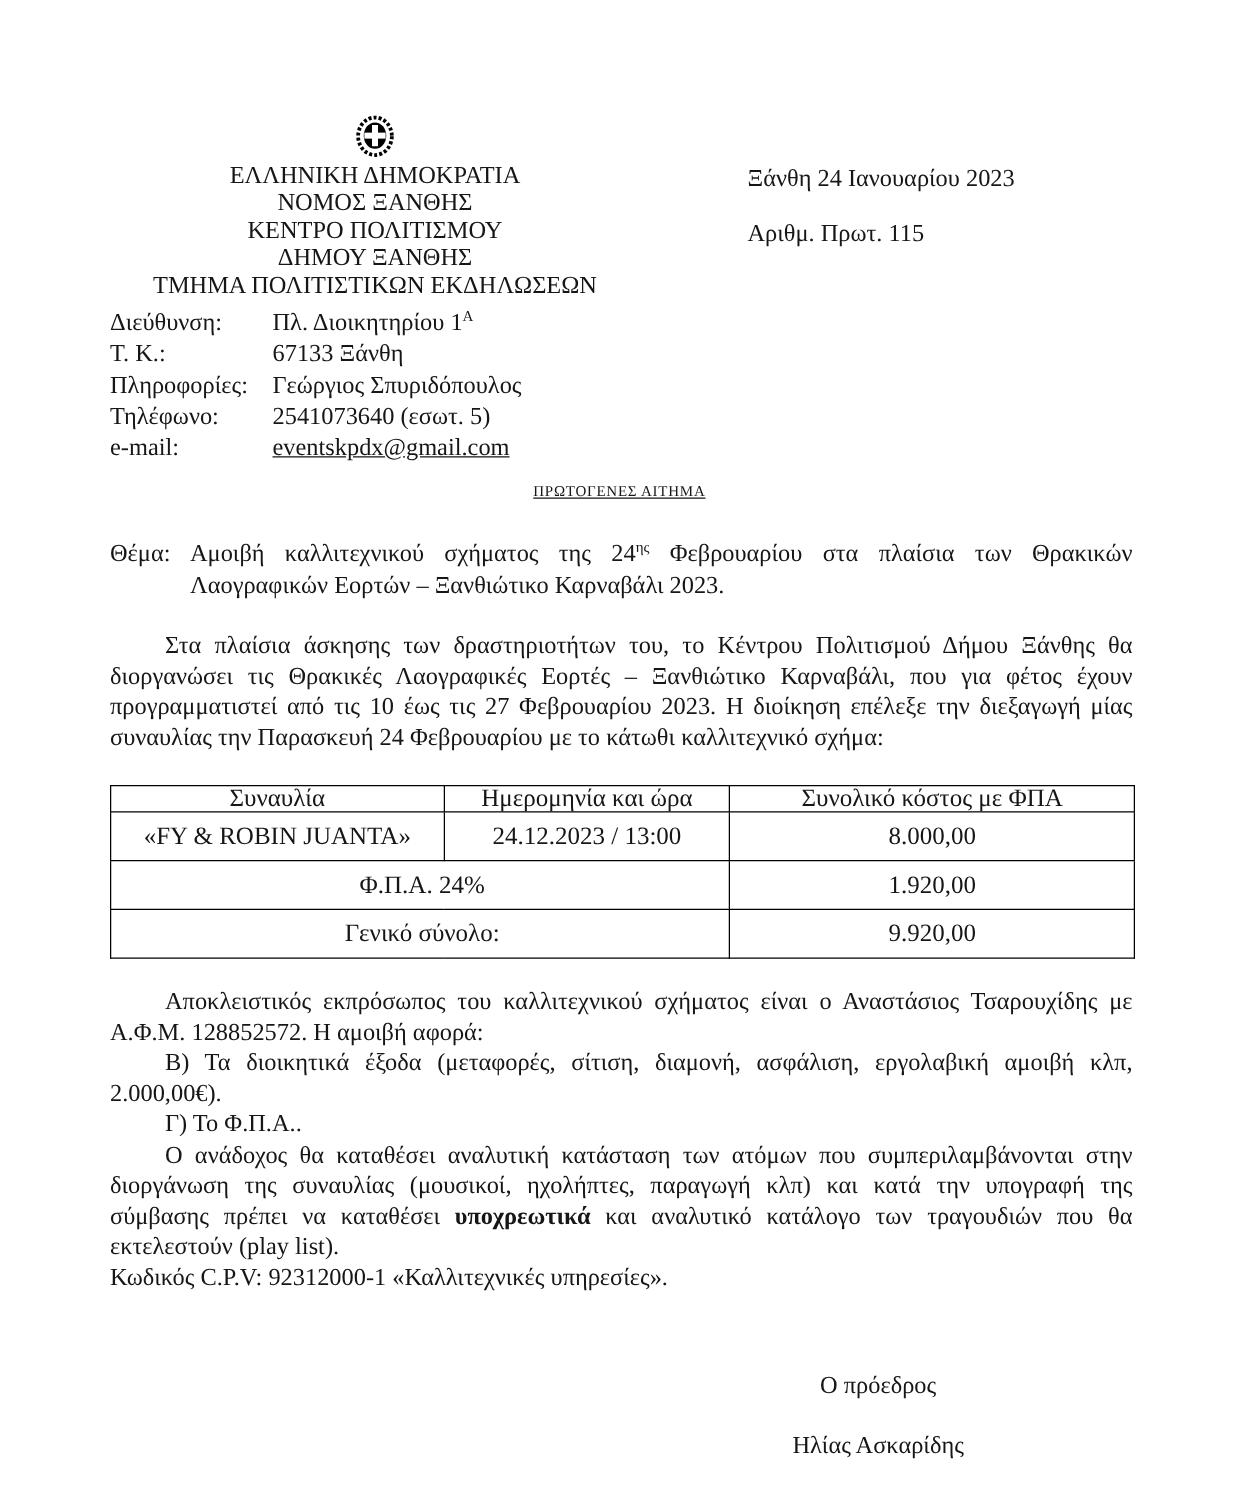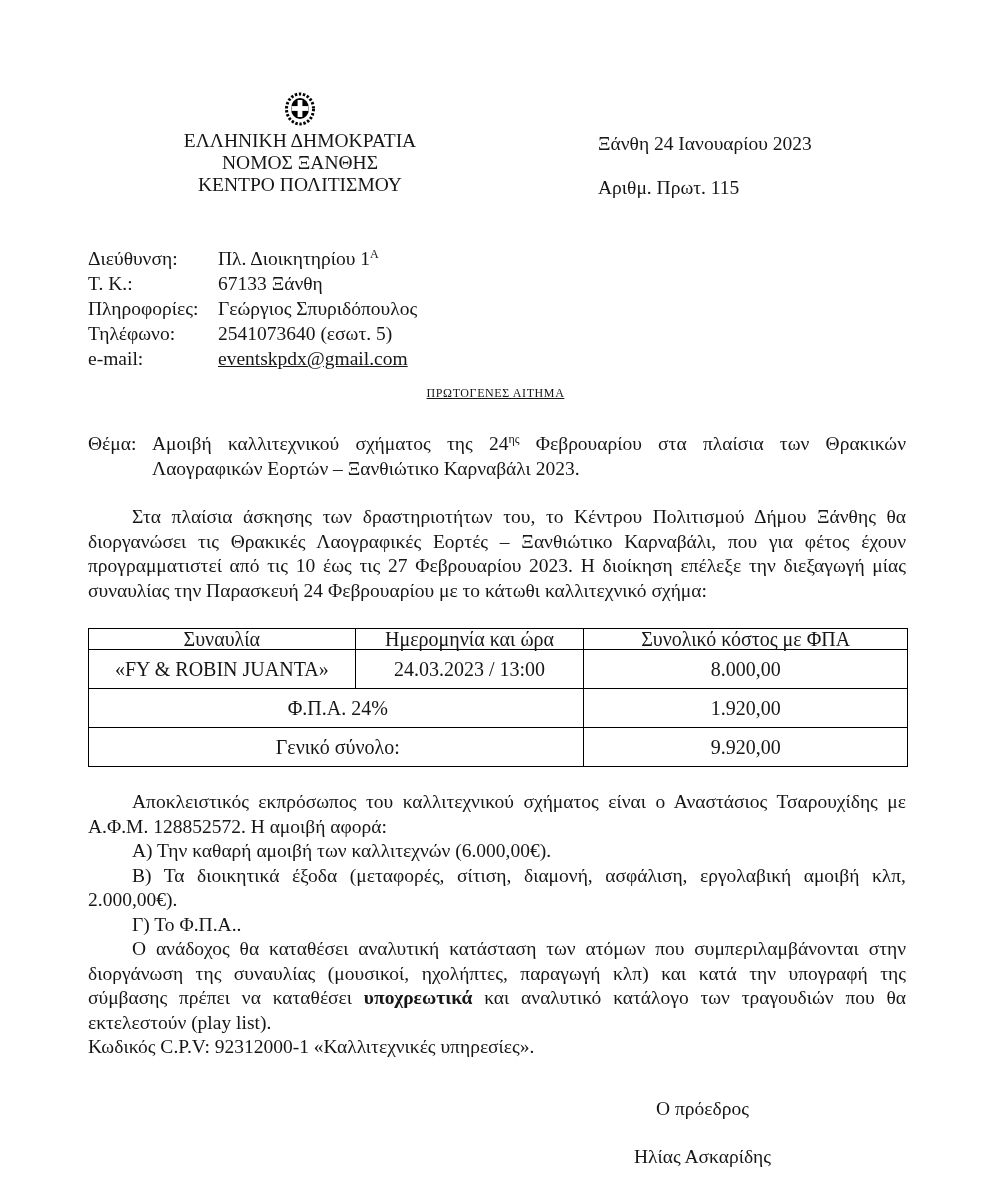--- a/index.html
+++ b/index.html
@@ -127,20 +127,22 @@
       <svg width="40" height="38" viewBox="0 0 40 38" aria-hidden="true">
         <ellipse cx="20" cy="19" rx="13.5" ry="15" fill="none" stroke="#000" stroke-width="3" stroke-dasharray="2.4 1.7"></ellipse>
         <ellipse cx="20" cy="18.5" rx="9" ry="10.5" fill="#000"></ellipse>
         <rect x="17.6" y="10" width="4.8" height="17" fill="#fff"></rect>
         <rect x="11.5" y="16.1" width="17" height="4.8" fill="#fff"></rect>
       </svg>
     </div>
     <div>ΕΛΛΗΝΙΚΗ ΔΗΜΟΚΡΑΤΙΑ</div>
     <div>ΝΟΜΟΣ ΞΑΝΘΗΣ</div>
     <div>ΚΕΝΤΡΟ ΠΟΛΙΤΙΣΜΟΥ</div>
+    <div>ΔΗΜΟΥ ΞΑΝΘΗΣ</div>
+    <div>ΤΜΗΜΑ ΠΟΛΙΤΙΣΤΙΚΩΝ ΕΚΔΗΛΩΣΕΩΝ</div>
   </div>
 
   <div class="header-right">
     <div>Ξάνθη 24 Ιανουαρίου 2023</div>
     <div class="protocol">Αριθμ. Πρωτ. 115</div>
   </div>
 
   <div class="contact">
     <div class="contact-row">
       <span class="contact-label">Διεύθυνση:</span>
@@ -184,37 +186,36 @@
       <col style="width:324px">
     </colgroup>
     <tbody>
       <tr class="thead-row">
         <th>Συναυλία</th>
         <th>Ημερομηνία και ώρα</th>
         <th>Συνολικό κόστος με ΦΠΑ</th>
       </tr>
       <tr class="data-row">
         <td>«FY &amp; ROBIN JUANTA»</td>
-        <td>24.03.2023 / 13:00</td>
+        <td>24.12.2023 / 13:00</td>
         <td>8.000,00</td>
       </tr>
       <tr class="data-row">
         <td colspan="2" class="merged-label">Φ.Π.Α. 24%</td>
         <td>1.920,00</td>
       </tr>
       <tr class="data-row">
         <td colspan="2" class="merged-label">Γενικό σύνολο:</td>
         <td>9.920,00</td>
       </tr>
     </tbody>
   </table>
 
   <div class="body-text">
     <p class="indent">Αποκλειστικός εκπρόσωπος του καλλιτεχνικού σχήματος είναι ο Αναστάσιος Τσαρουχίδης με Α.Φ.Μ. 128852572. Η αμοιβή αφορά:</p>
-    <p class="indent">Α) Την καθαρή αμοιβή των καλλιτεχνών (6.000,00€).</p>
     <p class="indent">Β) Τα διοικητικά έξοδα (μεταφορές, σίτιση, διαμονή, ασφάλιση, εργολαβική αμοιβή κλπ, 2.000,00€).</p>
     <p class="indent">Γ) Το Φ.Π.Α..</p>
     <p class="indent"><span>Ο ανάδοχος θα καταθέσει αναλυτική κατάσταση των ατόμων που συμπεριλαμβάνονται στην διοργάνωση της συναυλίας (μουσικοί, ηχολήπτες, παραγωγή κλπ) και κατά την υπογραφή της σύμβασης πρέπει να καταθέσει </span><span class="emph">υποχρεωτικά</span><span> και αναλυτικό κατάλογο των τραγουδιών που θα εκτελεστούν (play list).</span></p>
     <p>Κωδικός C.P.V: 92312000-1 «Καλλιτεχνικές υπηρεσίες».</p>
   </div>
 
   <div class="signature">
     <div>Ο πρόεδρος</div>
     <div class="signature-name">Ηλίας Ασκαρίδης</div>
   </div>

